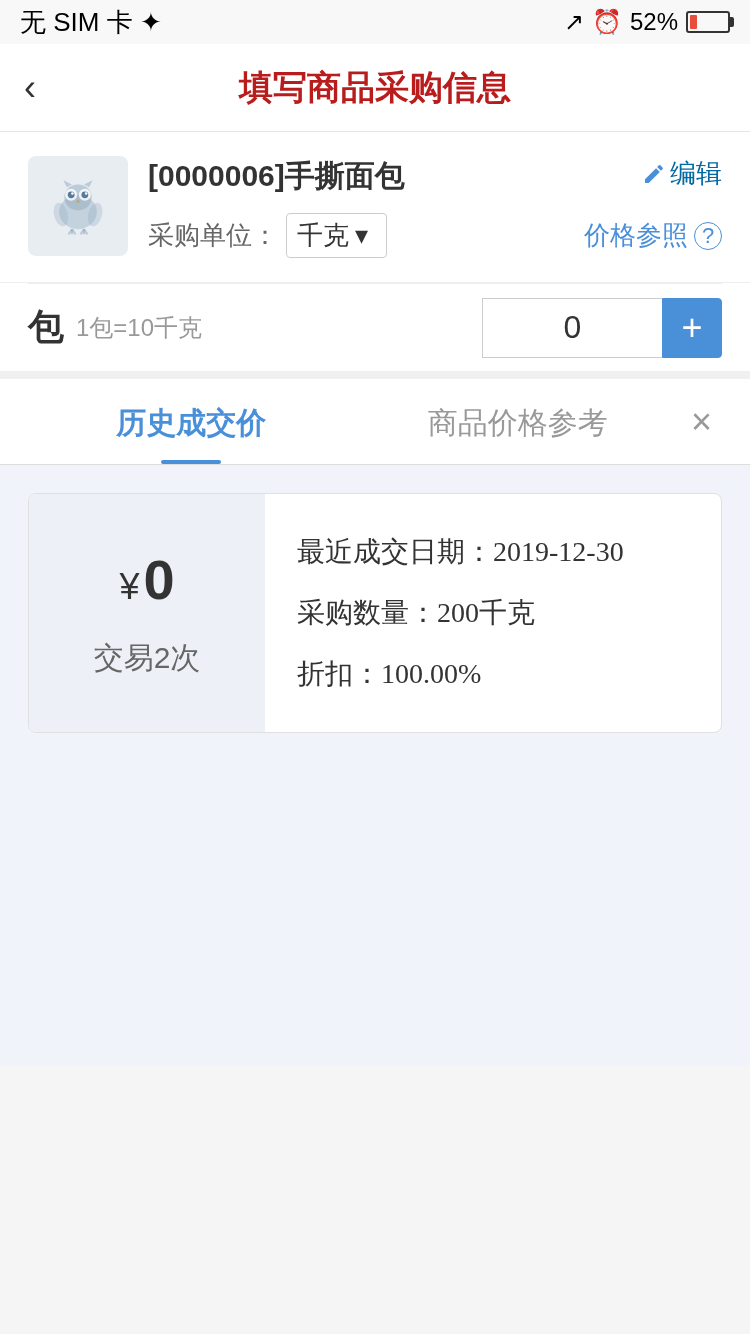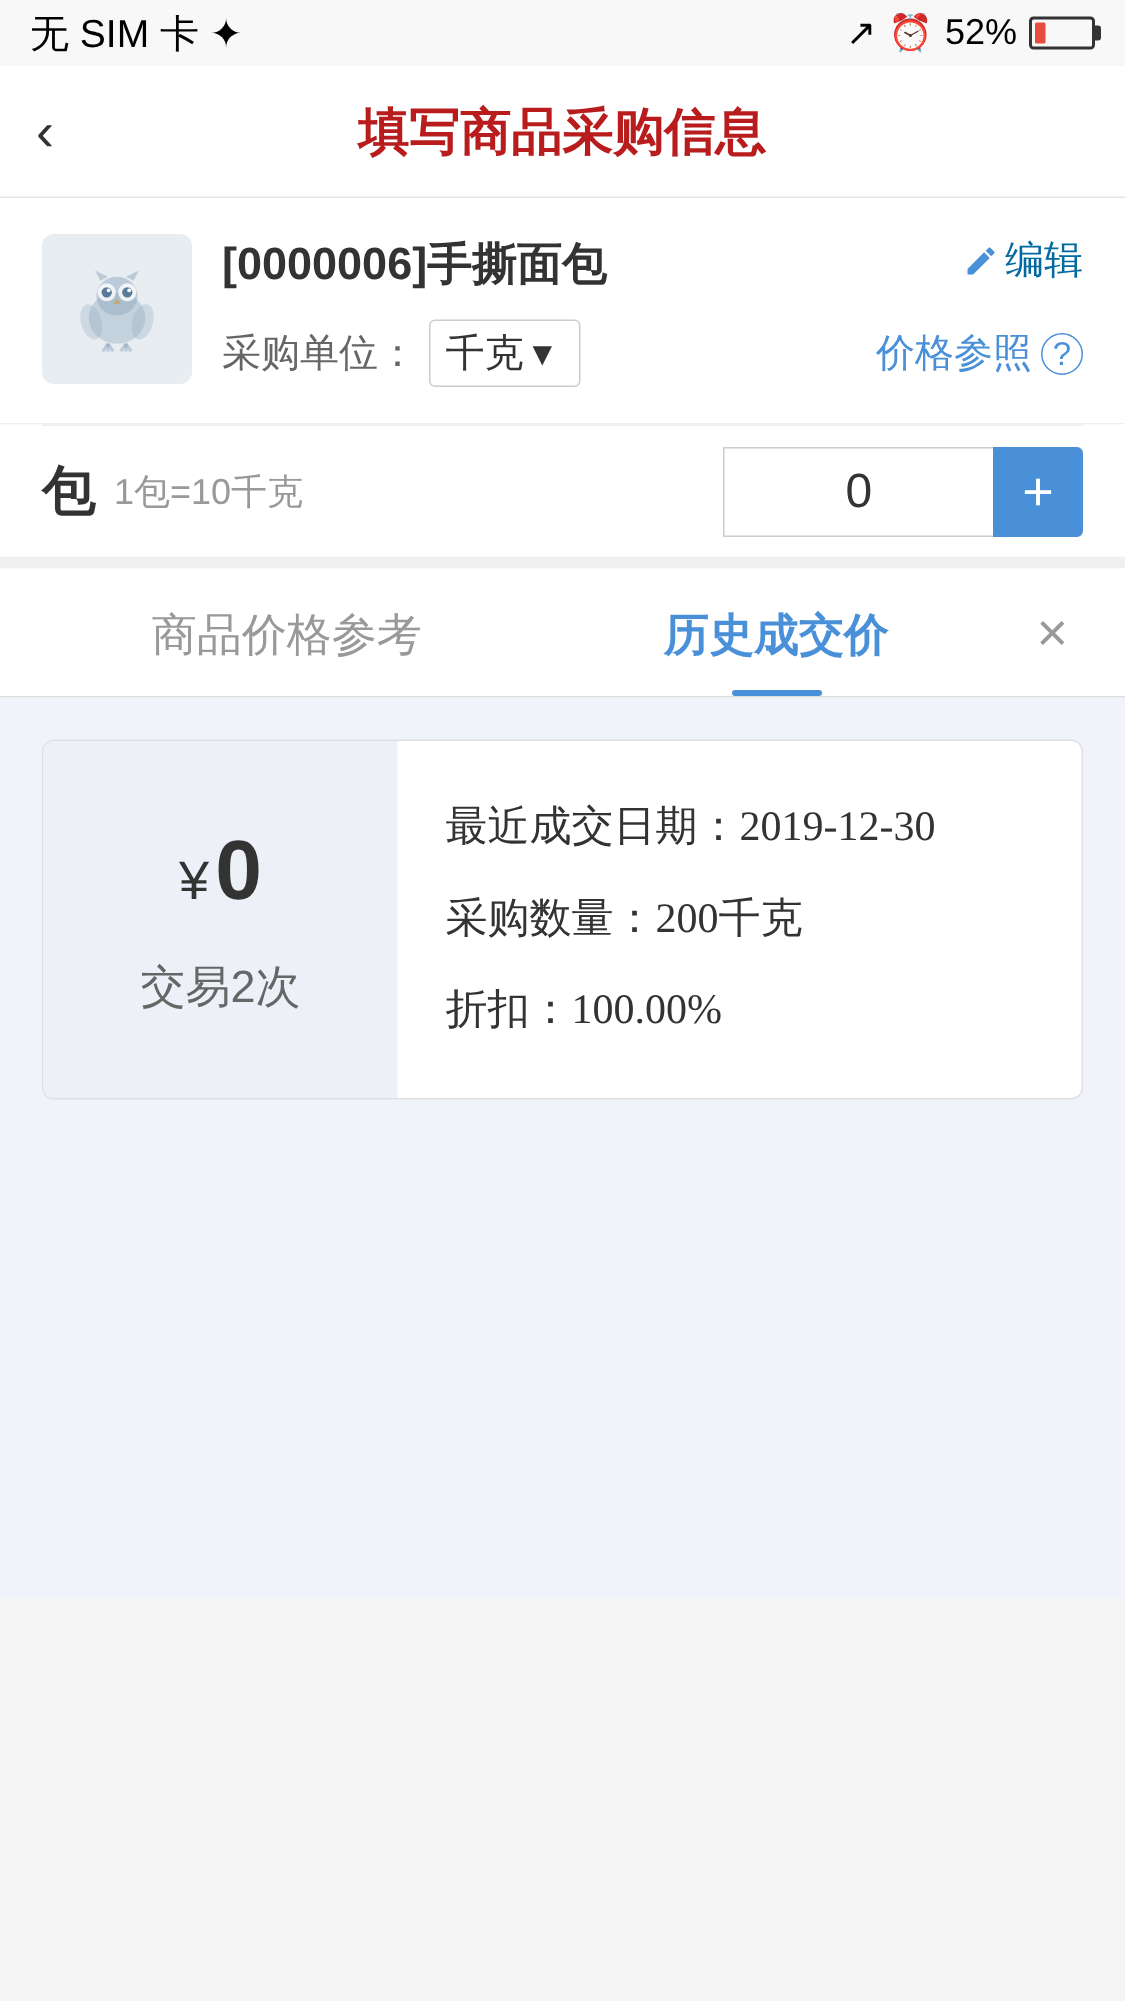--- a/index.html
+++ b/index.html
@@ -429,22 +429,22 @@
     </div>
     <div class="quantity-control">
       <input class="qty-input" type="text" value="0" style="">
       <div class="qty-plus">+</div>
     </div>
   </div>
 </div>
 
 <div class="tab-section">
   <div class="tab-bar">
+    <div class="tab-item active">历史成交价</div>
     <div class="tab-item">商品价格参考</div>
-    <div class="tab-item active">历史成交价</div>
     <span class="tab-close">×</span>
   </div>
 </div>
 
 <div class="content-area">
   <div class="transaction-card">
     <div class="transaction-left">
       <div class="transaction-price">
         <span class="transaction-price-symbol">¥</span>
         <span>0</span>

